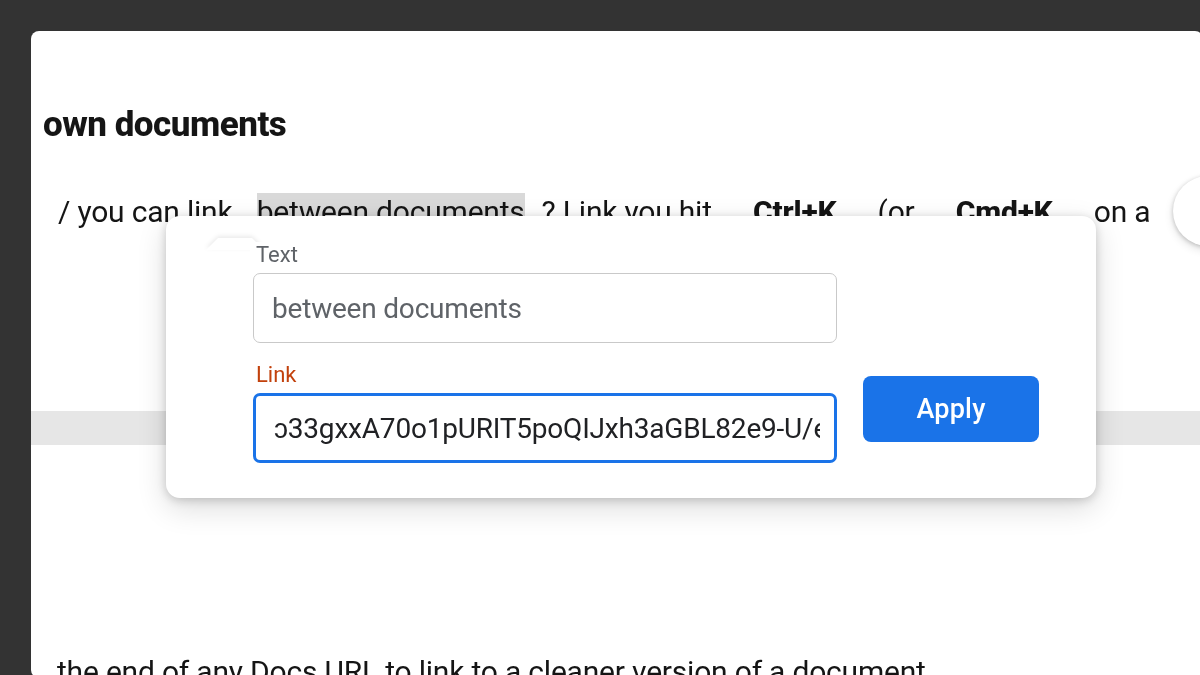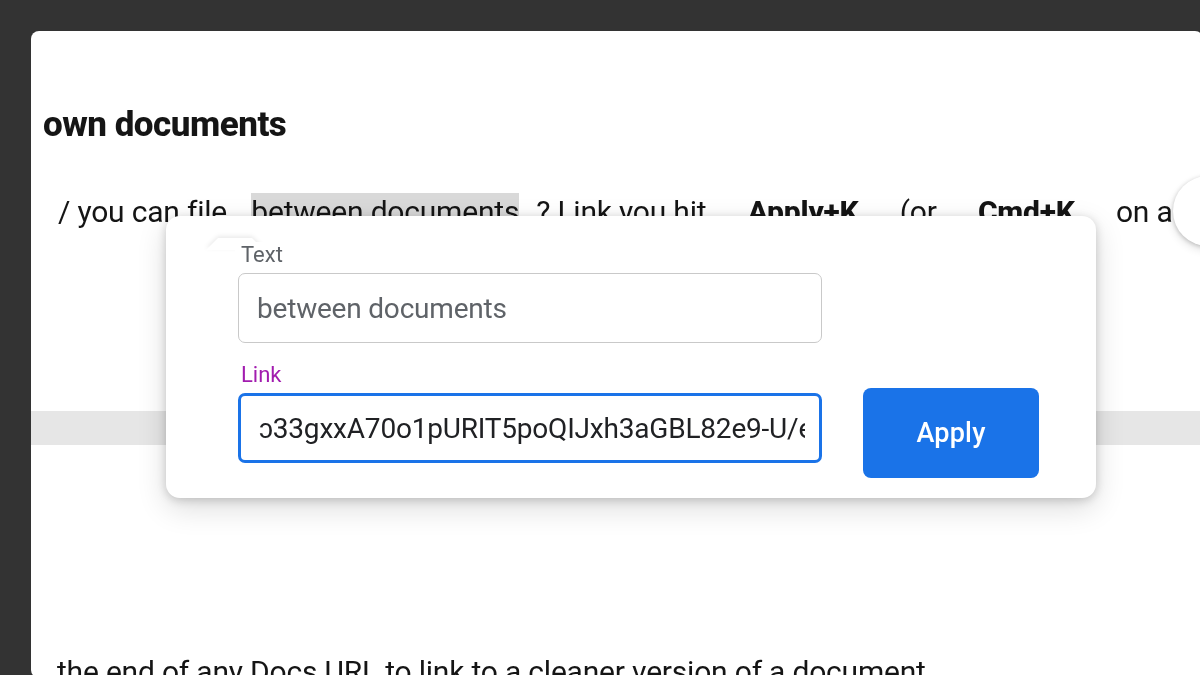--- a/index.html
+++ b/index.html
@@ -84,37 +84,37 @@
     left: 40px;
     width: 0; height: 0;
     border-left: 12px solid transparent;
     border-right: 12px solid transparent;
     border-bottom: 12px solid #ffffff;
     filter: drop-shadow(0 -2px 2px rgba(0,0,0,0.08));
   }
 
   .field {
     position: absolute;
-    left: 55px;
+    left: 70px;
   }
   .field.text-field { top: 40px; width: 618px; }
   .field.link-field { top: 160px; width: 618px; }
 
   .field .legend {
     position: absolute;
     top: -14px;
     left: 14px;
     background: #ffffff;
     padding: 0 6px;
     font-size: 22px;
     color: #5f6368;
     z-index: 2;
     letter-spacing: 0;
   }
-  .field.link-field .legend { color: #a21caf; }
+  .field.link-field .legend { color: #c2410c; }
 
   .field input {
     width: 100%;
     height: 70px;
     border: 1px solid #c9c9c9;
     border-radius: 7px;
     font-size: 28px;
     padding: 0 18px;
     color: #5f6368;
     outline: none;
@@ -127,31 +127,30 @@
     color: #202124;
     text-align: right;
     padding-right: 14px;
   }
 
   .apply-btn {
     position: absolute;
     top: 160px;
     left: 697px;
     width: 176px;
-    height: 90px;
+    height: 66px;
     background: #1a73e8;
     border: none;
     border-radius: 8px;
     color: #ffffff;
     font-size: 27px;
     font-weight: 500;
     cursor: pointer;
     font-family: inherit;
     letter-spacing: 0.2px;
-    margin-top: 12px;
   }
 
   .edge-circle {
     position: absolute;
     top: 145px;
     right: -40px;
     width: 70px;
     height: 70px;
     border-radius: 50%;
     background: #ffffff;
@@ -160,21 +159,21 @@
 </style>
 </head>
 <body>
 
 <div class="frame">
   <div class="doc">
 
     <div class="heading">own documents</div>
 
     <div class="para1">
-      <span>/ you can file </span><span class="hl">between documents</span><span>? Link you hit </span><span class="bold">Apply+K</span><span> (or </span><span class="bold">Cmd+K</span><span> on a</span>
+      <span>/ you can link </span><span class="hl">between documents</span><span>? Link you hit </span><span class="bold">Ctrl+K</span><span> (or </span><span class="bold">Cmd+K</span><span> on a</span>
     </div>
 
     <div class="separator"></div>
 
     <div class="edge-circle"></div>
 
     <div class="popup">
       <div class="anchor"></div>
 
       <div class="field text-field">

